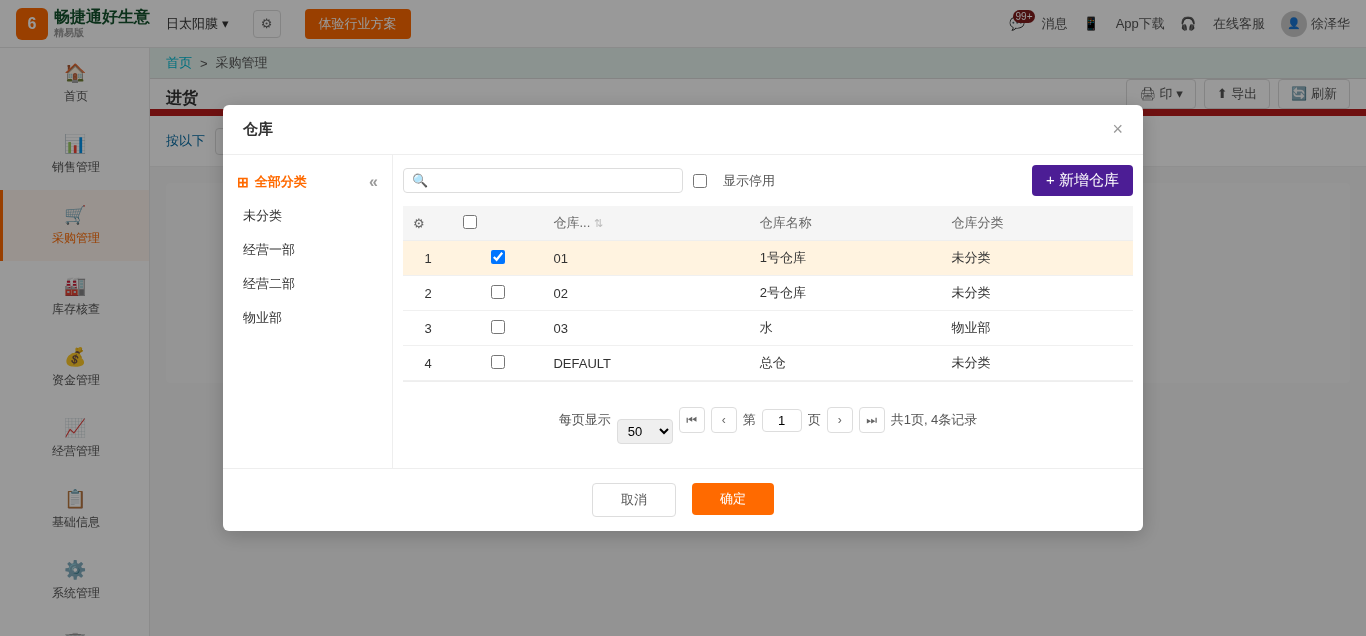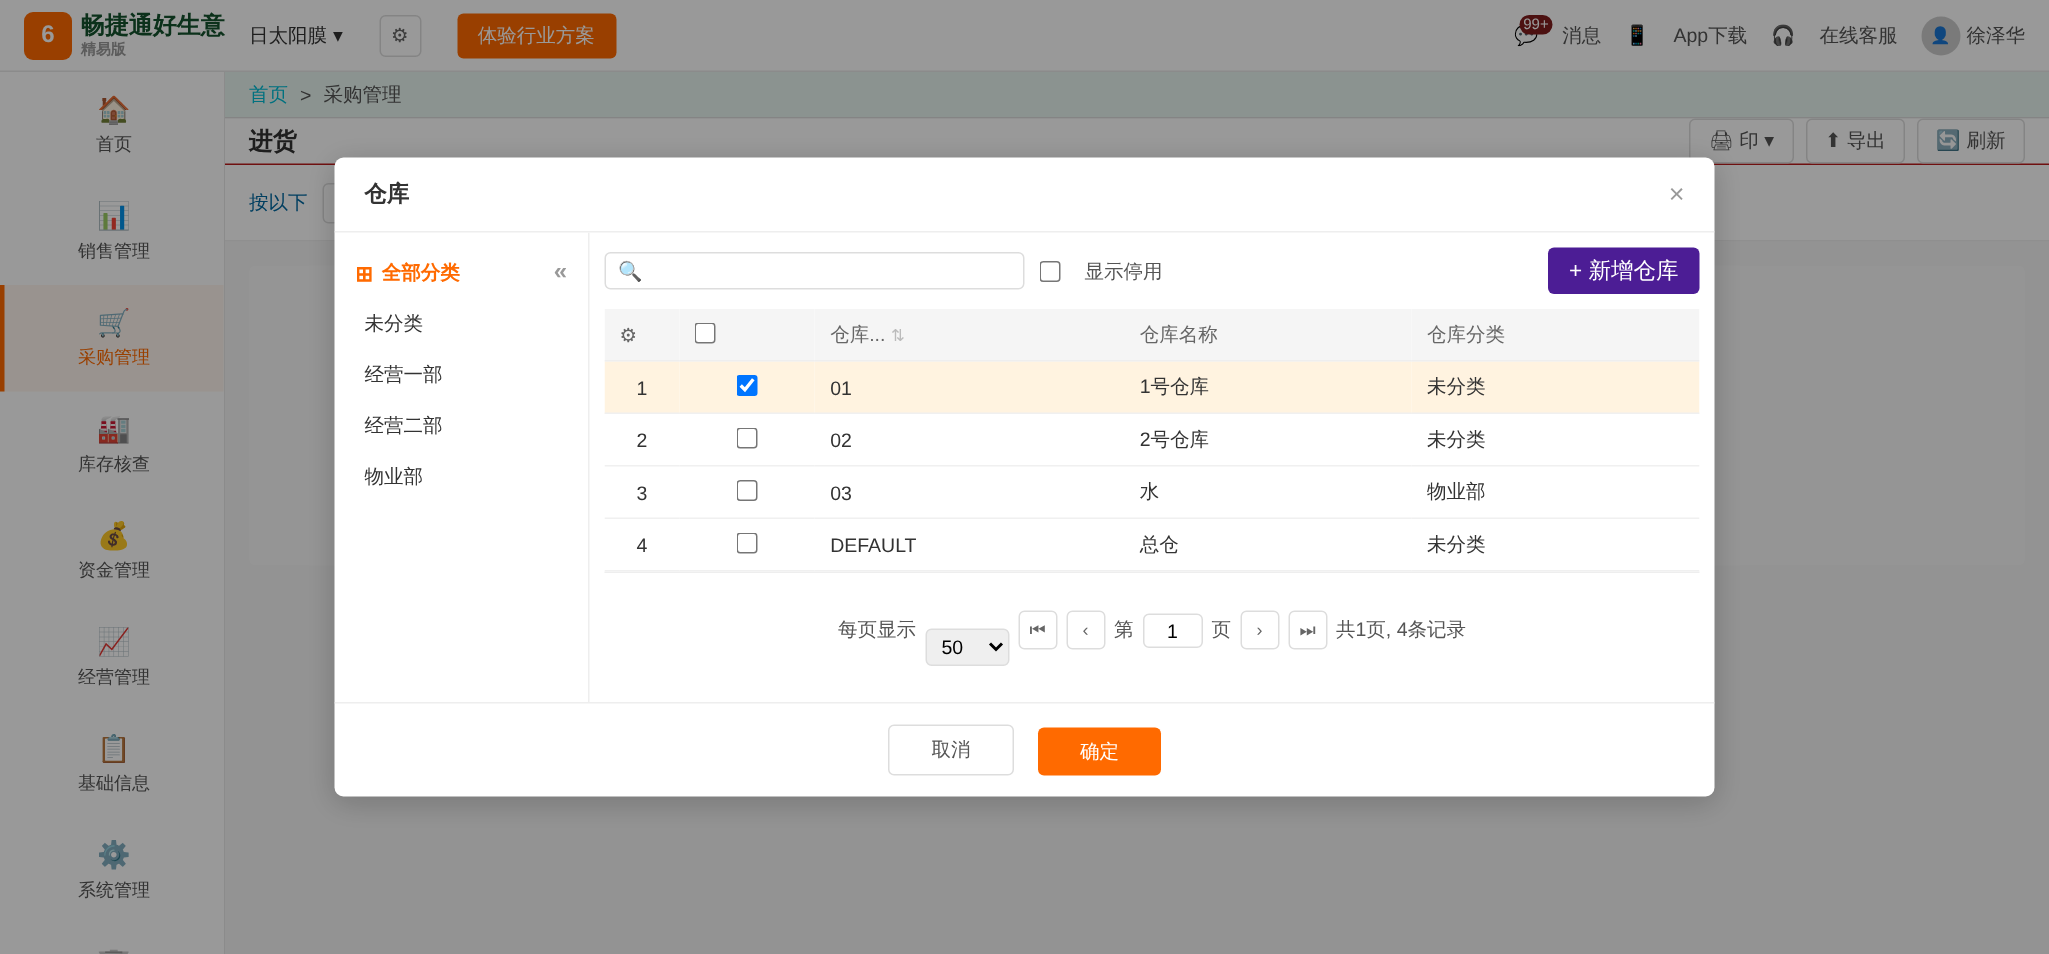--- a/index.html
+++ b/index.html
@@ -96,22 +96,22 @@
     .breadcrumb-bar {
       background: #e8f5f0;
       padding: 6px 16px;
       display: flex; align-items: center; gap: 8px;
       font-size: 13px; color: #555;
       border-bottom: 1px solid #ddd;
     }
     .page-header {
       background: #fff;
       padding: 0 16px;
-      display: flex; align-items: center; justify-content: space-between;
-      border-bottom: 1px solid #b91c1c;
+      display: flex; align-items: flex-end; justify-content: space-between;
+      border-bottom: 7px solid #b91c1c;
     }
     .page-title { font-size: 16px; font-weight: bold; color: #333; }
     .header-actions { display: flex; align-items: center; gap: 8px; }
     .action-btn {
       display: flex; align-items: center; gap: 4px;
       padding: 5px 12px; border: 1px solid #ddd; border-radius: 4px;
       background: #fff; cursor: pointer; color: #555; font-size: 13px;
     }
 
     .filter-bar {
@@ -220,21 +220,21 @@
     .page-size-select { border: 1px solid #ddd; border-radius: 4px; padding: 3px 6px; font-size: 13px; margin-top: 23px; }
     .page-btn {
       width: 26px; height: 26px; border: 1px solid #ddd; border-radius: 4px;
       display: flex; align-items: center; justify-content: center;
       cursor: pointer; color: #666; background: #fff; font-size: 12px;
     }
     .page-input { width: 40px; border: 1px solid #ddd; border-radius: 4px; text-align: center; padding: 3px; font-size: 13px; }
 
     
     .modal-footer {
-      display: flex; align-items: flex-end; justify-content: center;
+      display: flex; align-items: flex-start; justify-content: center;
       gap: 16px; padding: 14px 20px; border-top: 1px solid #eee;
     }
     .btn-cancel { border: 1px solid #ddd; border-radius: 4px; padding: 7px 28px; background: #fff; cursor: pointer; font-size: 13px; color: #555; }
     .btn-confirm { background: #ff6a00; color: #fff; border: none; border-radius: 4px; padding: 7px 28px; cursor: pointer; font-size: 13px; }
   </style>
 </head>
 <body>
 
 <div class="topbar">
   <div class="topbar-logo">

